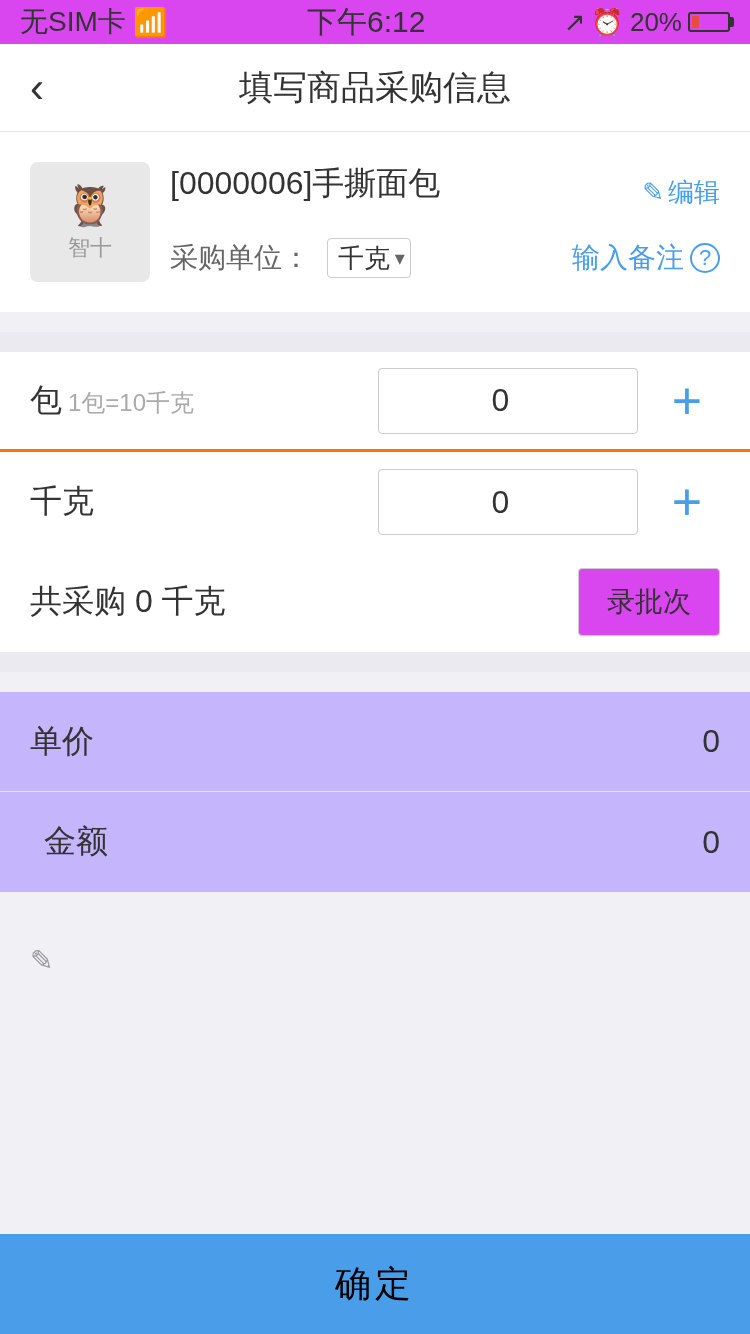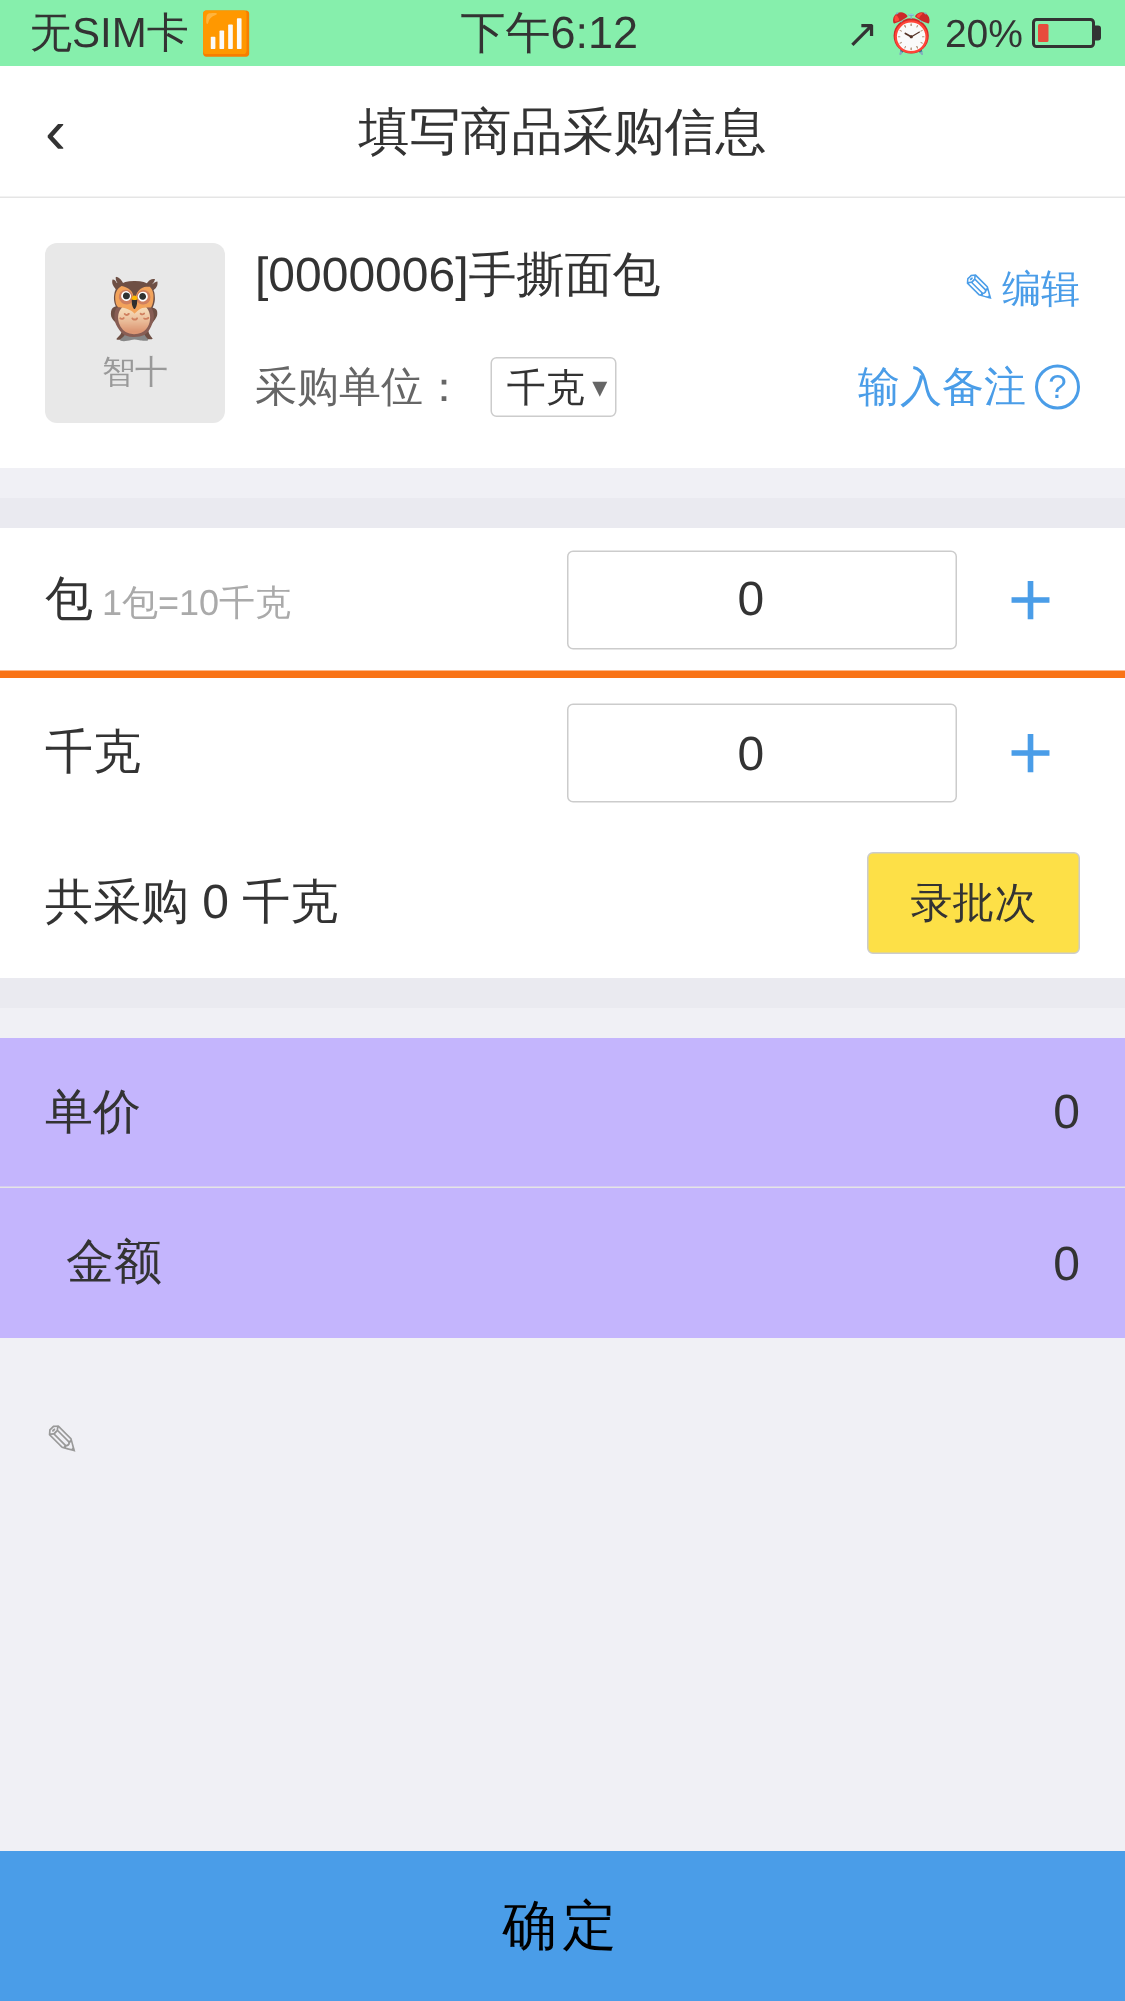--- a/index.html
+++ b/index.html
@@ -9,21 +9,21 @@
       min-height: 1334px;
       font-family: -apple-system, "PingFang SC", "Helvetica Neue", sans-serif;
       background: #f0f0f5;
       font-size: 32px;
     }
 
     
     .status-bar {
       width: 100%;
       height: 44px;
-      background: #86efac;
+      background: #d946ef;
       display: flex;
       align-items: center;
       justify-content: space-between;
       padding: 0 20px;
       font-size: 28px;
       color: #333;
     }
     .status-left { display: flex; align-items: center; gap: 8px; }
     .status-center { font-size: 30px; font-weight: 500; }
     .status-right { display: flex; align-items: center; gap: 6px; font-size: 26px; }
@@ -184,21 +184,21 @@
 
     
     .input-section {
       background: #fff;
     }
     .input-row {
       display: flex;
       align-items: center;
       padding: 0 30px;
       height: 100px;
-      border-bottom: 5px solid #f97316;
+      border-bottom: 3px solid #f97316;
     }
     .input-row:last-child { border-bottom: none; }
     .input-label {
       font-size: 32px;
       color: #333;
       min-width: 160px;
     }
     .input-sub {
       font-size: 24px;
       color: #aaa;
@@ -243,21 +243,21 @@
       padding: 0 30px;
       height: 100px;
       background: #fff;
     }
     .summary-text {
       font-size: 32px;
       color: #333;
     }
     .record-btn {
       border: 1px solid #ccc;
-      background: #fde047;
+      background: #d946ef;
       border-radius: 4px;
       padding: 14px 28px;
       font-size: 28px;
       color: #333;
       cursor: pointer;
     }
 
     
     .price-section {
       background: #c4b5fd;

